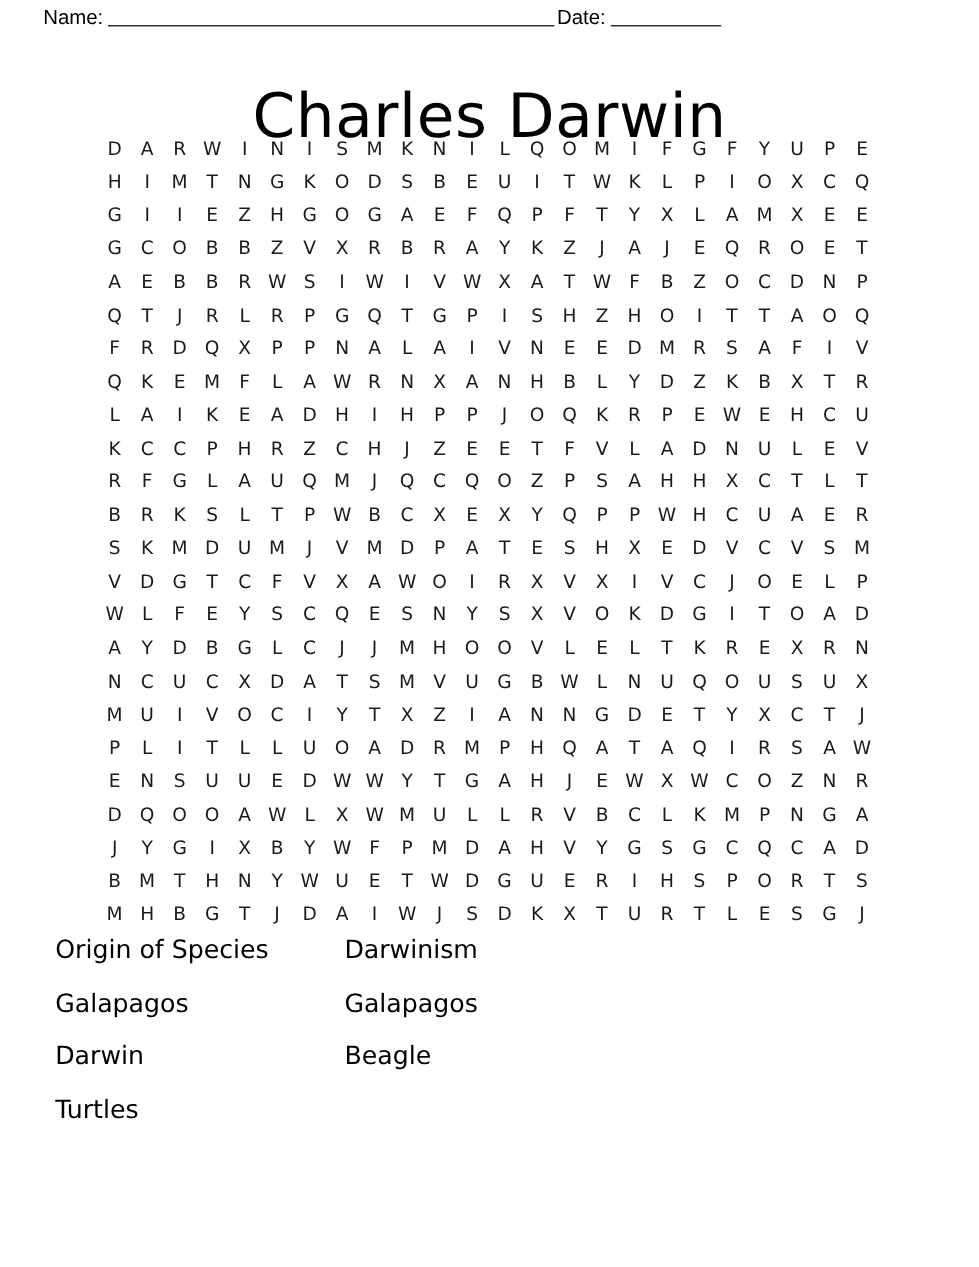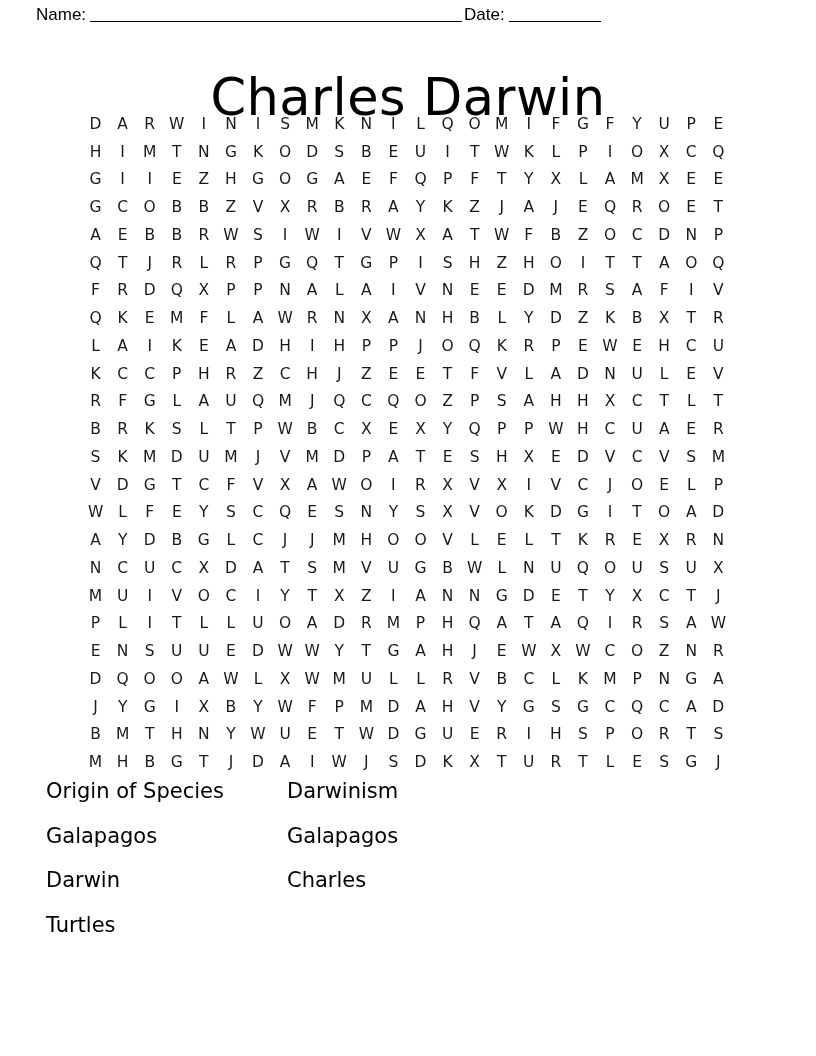--- a/index.html
+++ b/index.html
@@ -743,20 +743,20 @@
     <div class="word-row">
       <span class="word-item word-col-0">Origin of Species</span>
       <span class="word-item word-col-2">Darwinism</span>
     </div>
     <div class="word-row">
       <span class="word-item word-col-0">Galapagos</span>
       <span class="word-item word-col-2">Galapagos</span>
     </div>
     <div class="word-row">
       <span class="word-item word-col-0">Darwin</span>
-      <span class="word-item word-col-1">Charles</span>
+      <span class="word-item word-col-1">Beagle</span>
     </div>
     <div class="word-row">
       <span class="word-item word-col-0">Turtles</span>
       <span class="word-item word-col-1"></span>
       <span class="word-item word-col-2"></span>
     </div>
   </div>
 
 </body></html>

